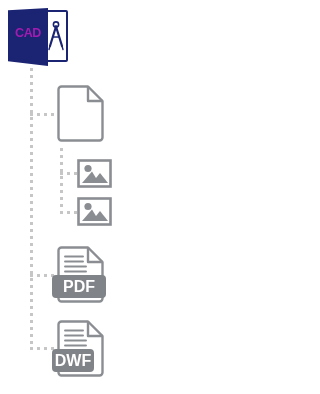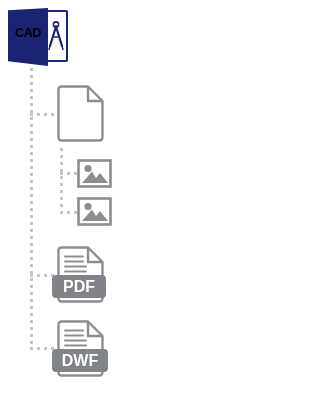--- a/index.html
+++ b/index.html
@@ -45,21 +45,21 @@
     height: 58px;
     background: #1b2373;
     clip-path: polygon(0% 4%, 100% 0%, 100% 100%, 0% 92%);
   }
   .cad-label {
     position: absolute;
     left: 0;
     top: 19px;
     width: 40px;
     text-align: center;
-    color: #000000;
+    color: #a21caf;
     font-size: 12.5px;
     font-weight: bold;
     letter-spacing: -0.3px;
     font-family: "Liberation Sans", sans-serif;
     line-height: 13px;
   }
   .compass-svg {
     position: absolute;
     left: 39px;
     top: 12px;
@@ -192,16 +192,16 @@
     <svg class="file-svg" viewBox="0 0 49 57">
       <path d="M2.5 4.5 a3 3 0 0 1 3 -3 L32 1.5 L46.5 16 L46.5 52.5 a3 3 0 0 1 -3 3 L5.5 55.5 a3 3 0 0 1 -3 -3 Z" fill="#ffffff" stroke="#8a8d91" stroke-width="2.4" stroke-linejoin="round"></path>
       <path d="M32 1.5 L32 16 L46.5 16" fill="none" stroke="#8a8d91" stroke-width="2.4" stroke-linejoin="round"></path>
       <g stroke="#8a8d91" stroke-width="1.9" stroke-linecap="round">
         <path d="M9 10.5 L27 10.5"></path>
         <path d="M9 15.5 L27 15.5"></path>
         <path d="M9 20.5 L30 20.5"></path>
         <path d="M9 25.5 L30 25.5"></path>
       </g>
     </svg>
-    <div class="badge" style="left:-4px; top:29px; width:56px; height:23px; line-height:23px; font-size:16px;">DWF</div>
+    <div class="badge" style="left:-4px; top:29px; width:42px; height:23px; line-height:23px; font-size:16px;">DWF</div>
   </div>
 
 </div>
 
 </body></html>

